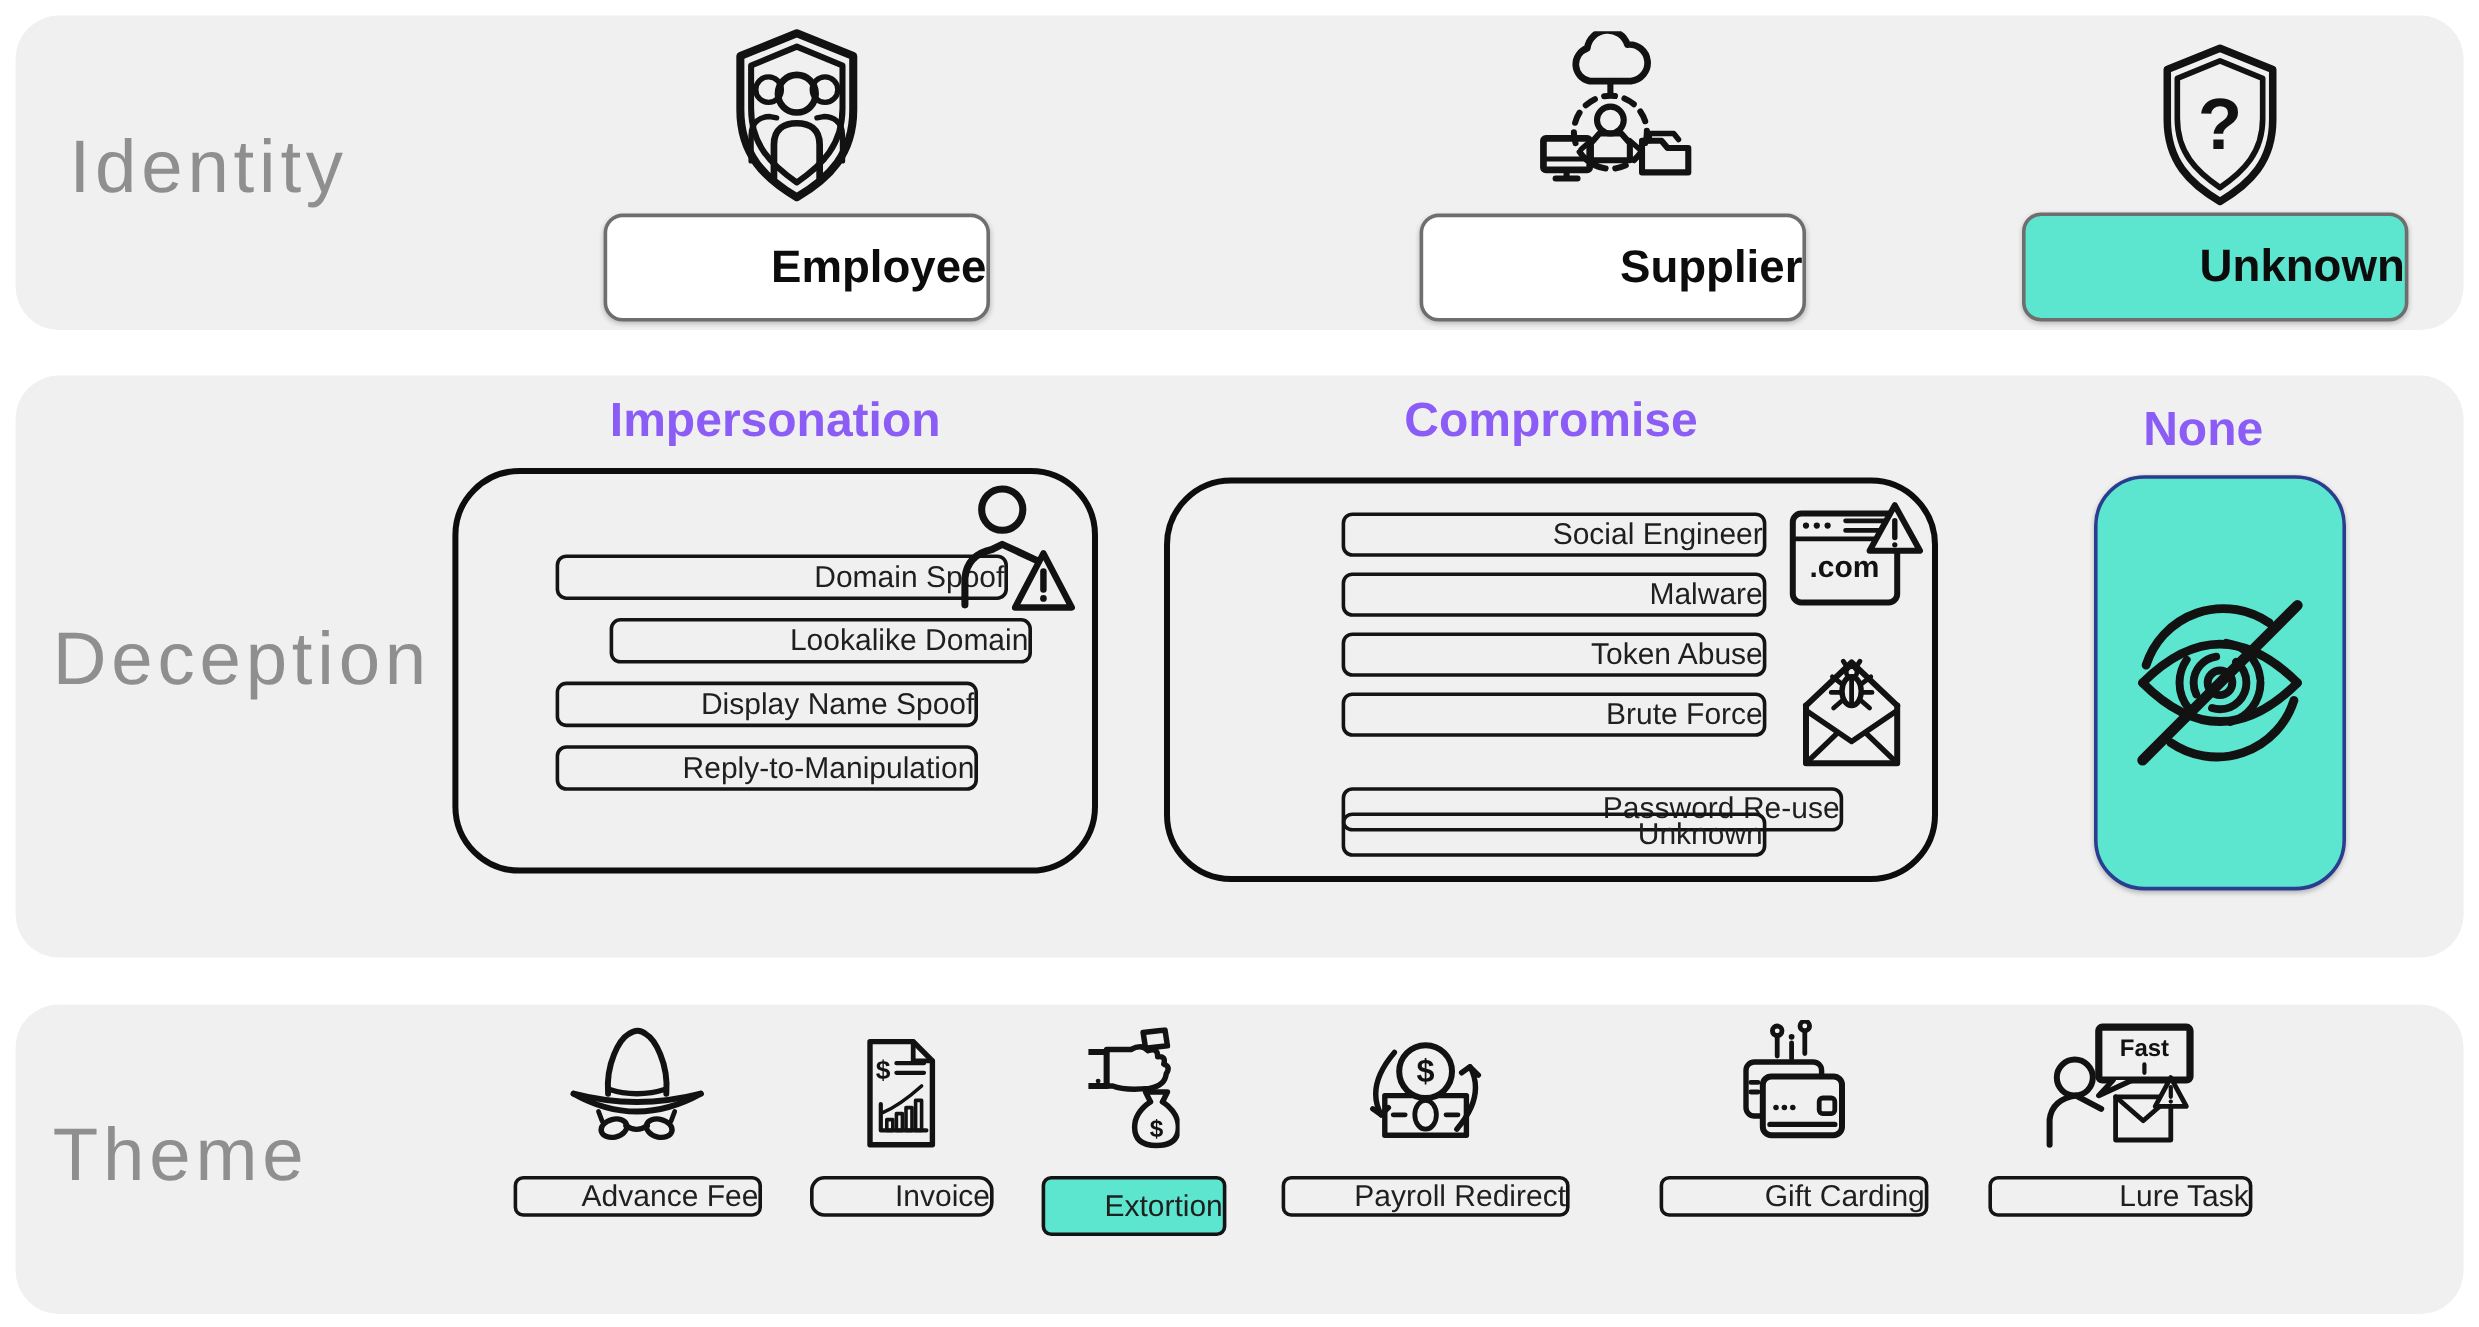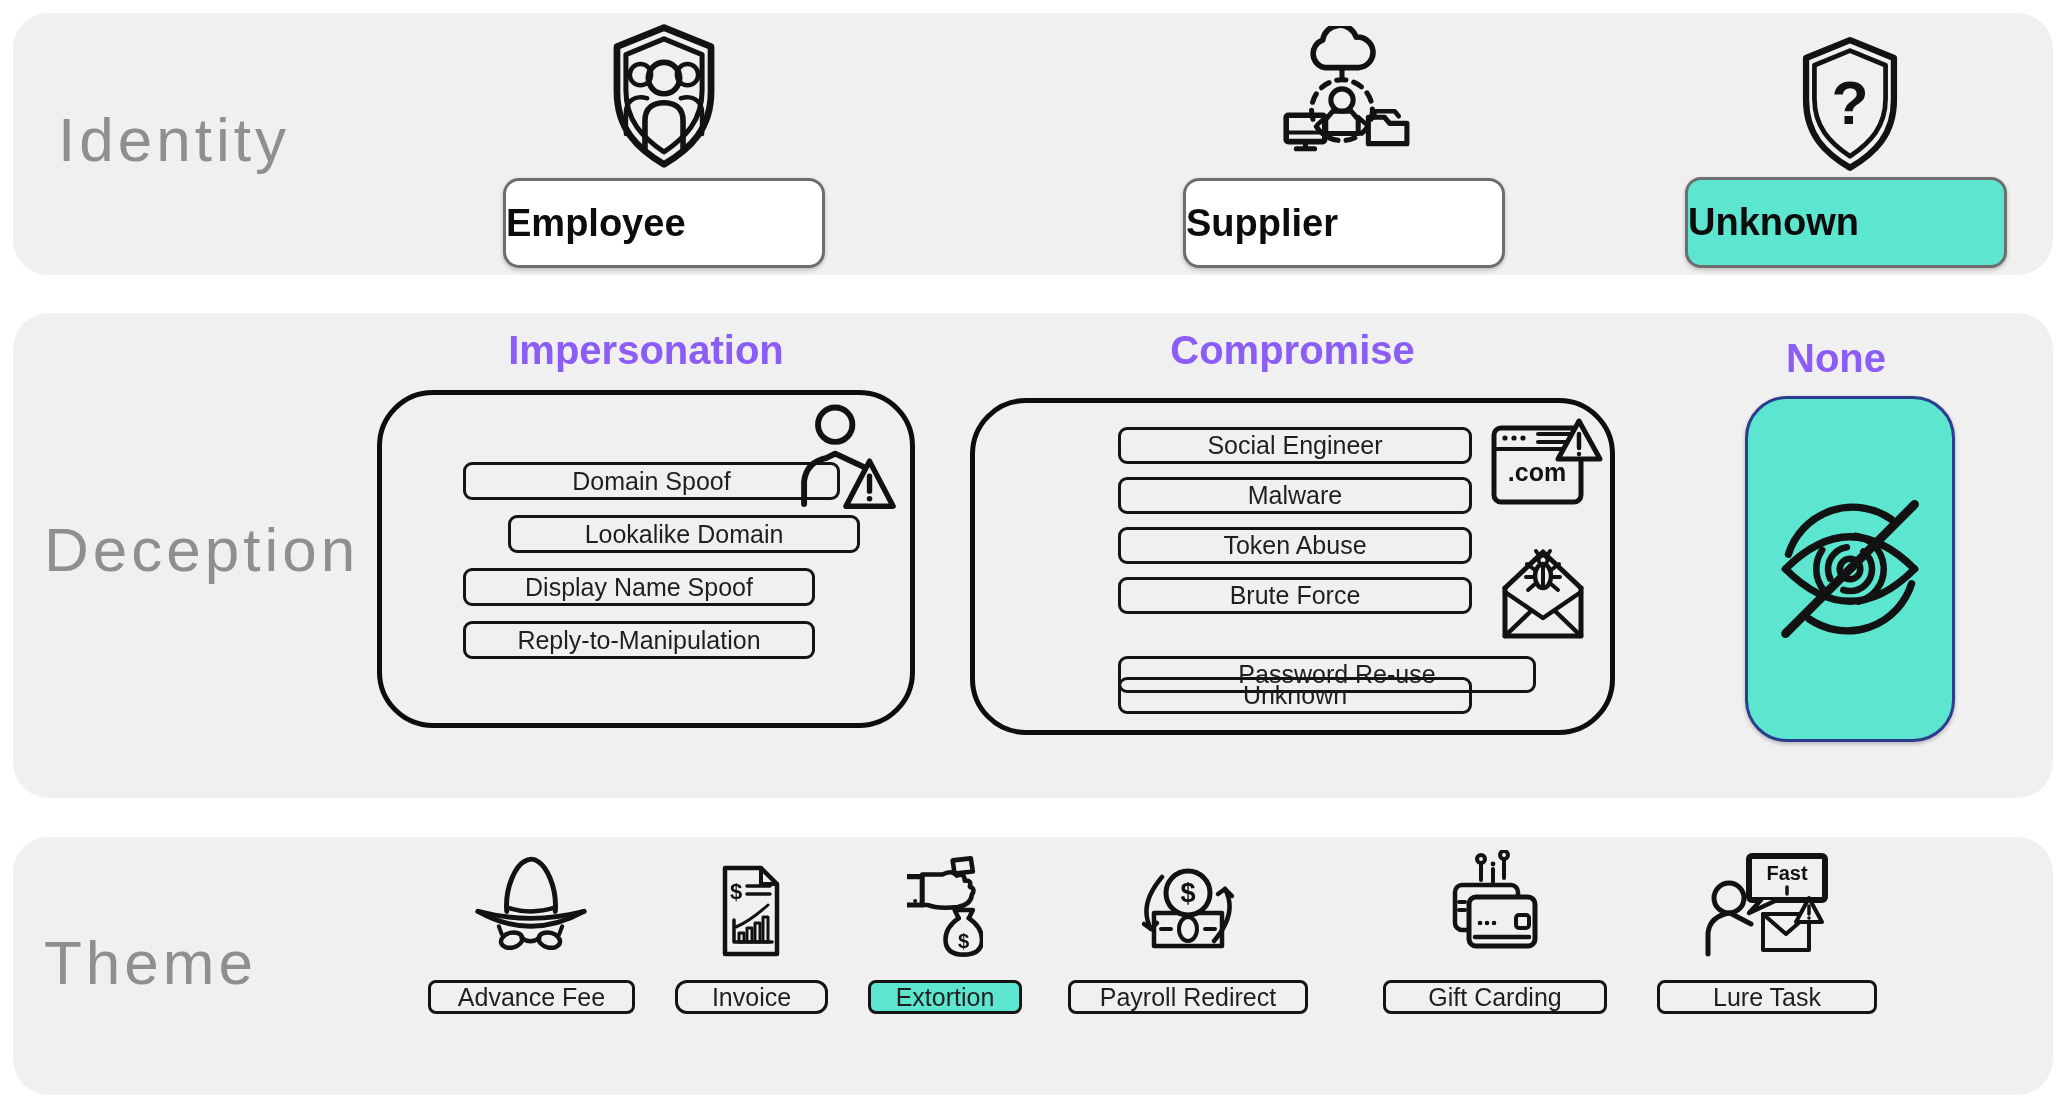--- a/index.html
+++ b/index.html
@@ -5,26 +5,26 @@
   :root{
     --band:#f0f0f0; --accent:#5ce5cf; --noneborder:#2b3d8f;
     --stroke:#121212; --labelgray:#8f8f8f;
   }
   html,body{margin:0;padding:0;background:#ffffff;}
   #stage{position:relative;width:2066px;height:1106px;background:#ffffff;
     font-family:"Liberation Sans","DejaVu Sans",sans-serif;overflow:hidden;}
   .band{position:absolute;left:13px;width:2040px;background:var(--band);border-radius:36px;}
   .row-label{position:absolute;color:var(--labelgray);font-size:62px;letter-spacing:4px;line-height:1;}
   .id-btn{position:absolute;background:#ffffff;border:3px solid #6e6e6e;border-radius:16px;
-    display:flex;align-items:center;justify-content:flex-start;font-size:38px;font-weight:bold;color:#0c0c0c;
+    display:flex;align-items:center;justify-content:flex-end;font-size:38px;font-weight:bold;color:#0c0c0c;
     box-sizing:border-box;box-shadow:0 2px 4px rgba(0,0,0,.22);cursor:pointer;}
   .group-title{position:absolute;font-size:40px;font-weight:bold;color:#8b5cf6;text-align:center;line-height:1;}
   .group-box{position:absolute;border:5px solid #0d0d0d;border-radius:56px;box-sizing:border-box;}
   .chip{position:absolute;border:3px solid #141414;border-radius:9px;display:flex;align-items:center;
-    justify-content:center;font-size:25px;color:#1f1f1f;box-sizing:border-box;background:transparent;cursor:pointer;}
+    justify-content:flex-end;font-size:25px;color:#1f1f1f;box-sizing:border-box;background:transparent;cursor:pointer;}
   .teal{background:var(--accent) !important;}
   .none-card{position:absolute;background:var(--accent);border:3px solid var(--noneborder);
     border-radius:42px;box-sizing:border-box;box-shadow:0 2px 4px rgba(0,0,0,.25);cursor:pointer;}
   .icon{position:absolute;}
   .icon .s{fill:none;stroke:var(--stroke);stroke-linecap:round;stroke-linejoin:round;}
   .icon .f{fill:var(--stroke);stroke:none;}
   .icon .bg{fill:var(--band);}
   .icon text{fill:#121212;stroke:none;font-family:"Liberation Sans","DejaVu Sans",sans-serif;font-weight:bold;}
 </style>
 </head>
@@ -190,21 +190,21 @@
 
   <svg class="icon" style="left:907px;top:856px;" width="76" height="102" viewBox="0 0 75 100">
     <rect class="s" stroke-width="5" x="-5" y="20" width="20" height="28"></rect>
     <circle class="f" cx="8" cy="44" r="2"></circle>
     <path class="s" stroke-width="4.5" d="M47 17 L45 4 L63 2 L65 15 Z"></path>
     <path class="s" stroke-width="4.5" d="M15 18 H35 Q44 13 49 19 Q57 16 57 24 Q64 23 62 30 Q68 32 64 38 Q63 48 50 50 Q30 52 20 48 H15"></path>
     <path class="s" stroke-width="4.5" d="M51 61 Q38 70 38 82 Q38 97 56 97 Q74 97 74 82 Q74 70 61 61"></path>
     <path class="s" stroke-width="4.5" d="M51 61 L47 53 H65 L61 61"></path>
     <text x="56" y="90" font-size="20" text-anchor="middle">$</text>
   </svg>
-  <div class="chip teal" style="left:868px;top:980px;width:154px;height:34px;border-radius:8px;">
+  <div class="chip teal" style="left:868px;top:980px;width:154px;height:50px;border-radius:8px;">
     <span>Extortion</span>
   </div>
 
   <svg class="icon" style="left:1138px;top:862px;" width="100" height="94" viewBox="0 0 100 92">
     <rect class="s" stroke-width="4.5" x="16" y="50" width="68" height="33"></rect>
     <ellipse class="s" stroke-width="4" cx="50" cy="66" rx="9" ry="12"></ellipse>
     <path class="s" stroke-width="4" d="M23 66 H33 M67 66 H77"></path>
     <circle class="s bg" stroke-width="5" cx="50" cy="30" r="22"></circle>
     <text x="50" y="39" font-size="27" text-anchor="middle">$</text>
     <path class="s" stroke-width="4.5" d="M24 14 Q0 42 13 66"></path>

